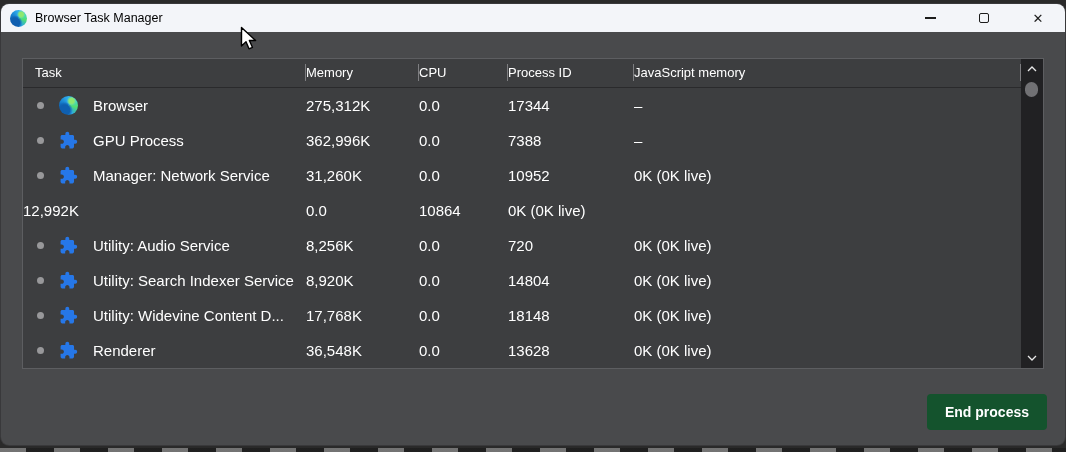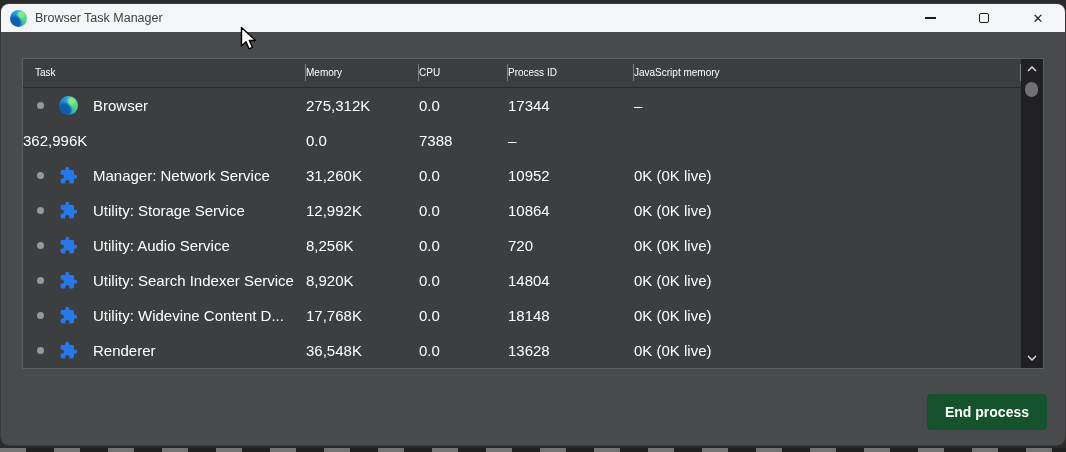--- a/index.html
+++ b/index.html
@@ -8,21 +8,21 @@
 
   .screen { position:relative; width:1066px; height:452px; background:#2a2a2a; overflow:hidden; }
 
   
   .window { position:absolute; left:1px; top:4px; width:1064px; height:441px;
             border-radius:8px; overflow:hidden; background:#494a4c;
             box-shadow:0 0 0 1px #39393b; }
 
   
   .titlebar { height:28px; background:#f3f5f9; display:flex; align-items:center; padding-left:9px; }
-  .title-text { margin-left:8px; font-size:12.5px; color:#404040; }
+  .title-text { margin-left:8px; font-size:12.5px; color:#000000; }
   .controls { margin-left:auto; display:flex; height:100%; }
   .ctrl { width:54px; height:100%; display:flex; align-items:center; justify-content:center; color:#1c1c1c; cursor:default; }
   .glyph-min { width:11px; height:1.4px; background:#1c1c1c; }
   .glyph-max { width:10px; height:10px; border:1.2px solid #1c1c1c; border-radius:2px; }
   .glyph-close { font-size:13px; line-height:1; }
 
   
   .edge-logo { width:19px; height:19px; border-radius:50%; flex:none;
     background:
       radial-gradient(circle at 66% 26%, #8fe96e 0 13%, rgba(143,233,110,0) 25%),
@@ -32,21 +32,21 @@
   .icon { flex:none; width:19px; height:19px; }
   .puzzle svg { width:19px; height:19px; display:block; }
 
   
   .table { position:absolute; left:21px; top:54px; width:1022px; height:311px;
            background:#3d3e40; border:1px solid #5d5e61; }
   .table-inner { position:absolute; left:0; top:0; right:22px; bottom:0; overflow:hidden; }
   .grid-cols { display:grid; grid-template-columns:283px 113px 89px 126px 1fr; }
 
   .thead { height:29px; border-bottom:1px solid #2a2a2c; }
-  .hcell { position:relative; color:#fff; font-size:10px; line-height:28px; white-space:nowrap; }
+  .hcell { position:relative; color:#fff; font-size:13px; line-height:28px; white-space:nowrap; }
   .hcell::after { content:""; position:absolute; right:0; top:5px; bottom:6px; width:1px; background:#7e7e81; }
   .h-task { padding-left:12px; }
   .h-right { text-align:left; }
   .h-mem { padding-right:9px; }
   .h-cpu { padding-right:11px; }
   .h-pid { padding-right:11px; }
   .h-js  { padding-right:7px; }
 
   .row { height:35px; align-items:center; color:#fff; font-size:15px; }
   .cell { white-space:nowrap; overflow:hidden; }
@@ -130,20 +130,30 @@
       <span class="icon edge-logo"></span>
 
       <span class="task-label">Browser</span>
     </div>
     <div class="cell c-num mem">275,312K</div>
     <div class="cell c-num cpu">0.0</div>
     <div class="cell c-num pid">17344</div>
     <div class="cell c-num js">–</div>
   </div>
             <div class="row grid-cols">
+    <div class="cell c-task">
+      <span class="dot"></span>
+
+      <span class="icon puzzle">
+                  <svg>
+                    <use href="#puzzle"></use>
+                  </svg>
+                </span>
+      <span class="task-label">GPU Process</span>
+    </div>
     <div class="cell c-num mem">362,996K</div>
     <div class="cell c-num cpu">0.0</div>
     <div class="cell c-num pid">7388</div>
     <div class="cell c-num js">–</div>
   </div>
             <div class="row grid-cols">
     <div class="cell c-task">
       <span class="dot"></span>
 
       <span class="icon puzzle">
@@ -152,30 +162,20 @@
                   </svg>
                 </span>
       <span class="task-label">Manager: Network Service</span>
     </div>
     <div class="cell c-num mem">31,260K</div>
     <div class="cell c-num cpu">0.0</div>
     <div class="cell c-num pid">10952</div>
     <div class="cell c-num js">0K (0K live)</div>
   </div>
             <div class="row grid-cols">
-    <div class="cell c-task">
-      <span class="dot"></span>
-
-      <span class="icon puzzle">
-                  <svg>
-                    <use href="#puzzle"></use>
-                  </svg>
-                </span>
-      <span class="task-label">Utility: Storage Service</span>
-    </div>
     <div class="cell c-num mem">12,992K</div>
     <div class="cell c-num cpu">0.0</div>
     <div class="cell c-num pid">10864</div>
     <div class="cell c-num js">0K (0K live)</div>
   </div>
             <div class="row grid-cols">
     <div class="cell c-task">
       <span class="dot"></span>
 
       <span class="icon puzzle">

